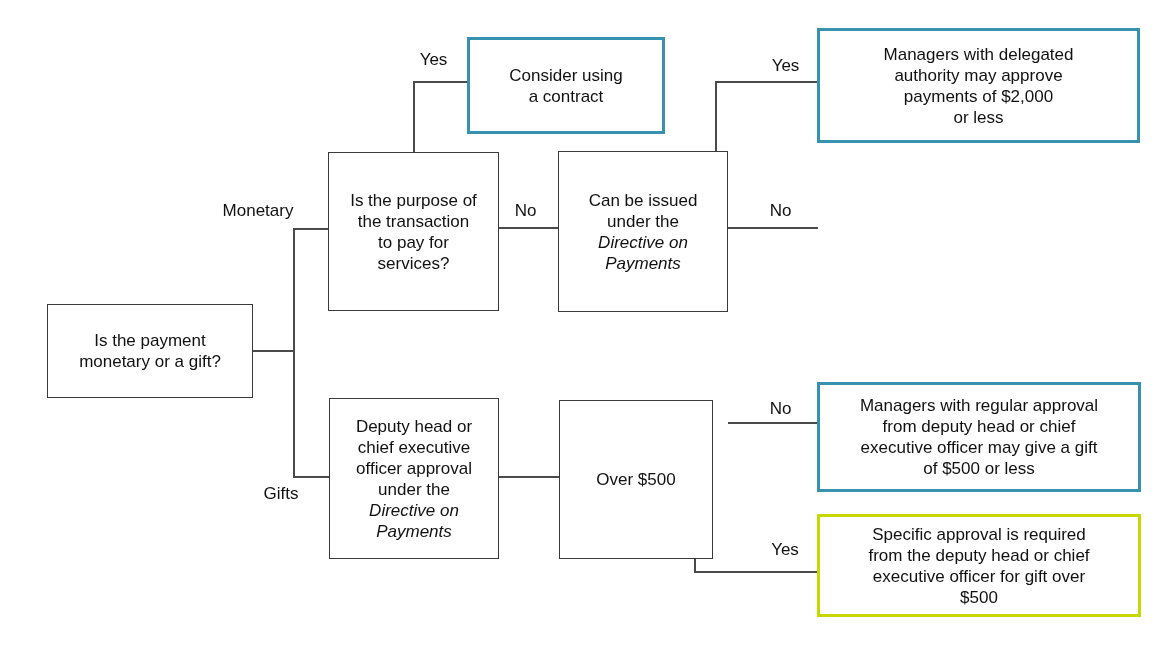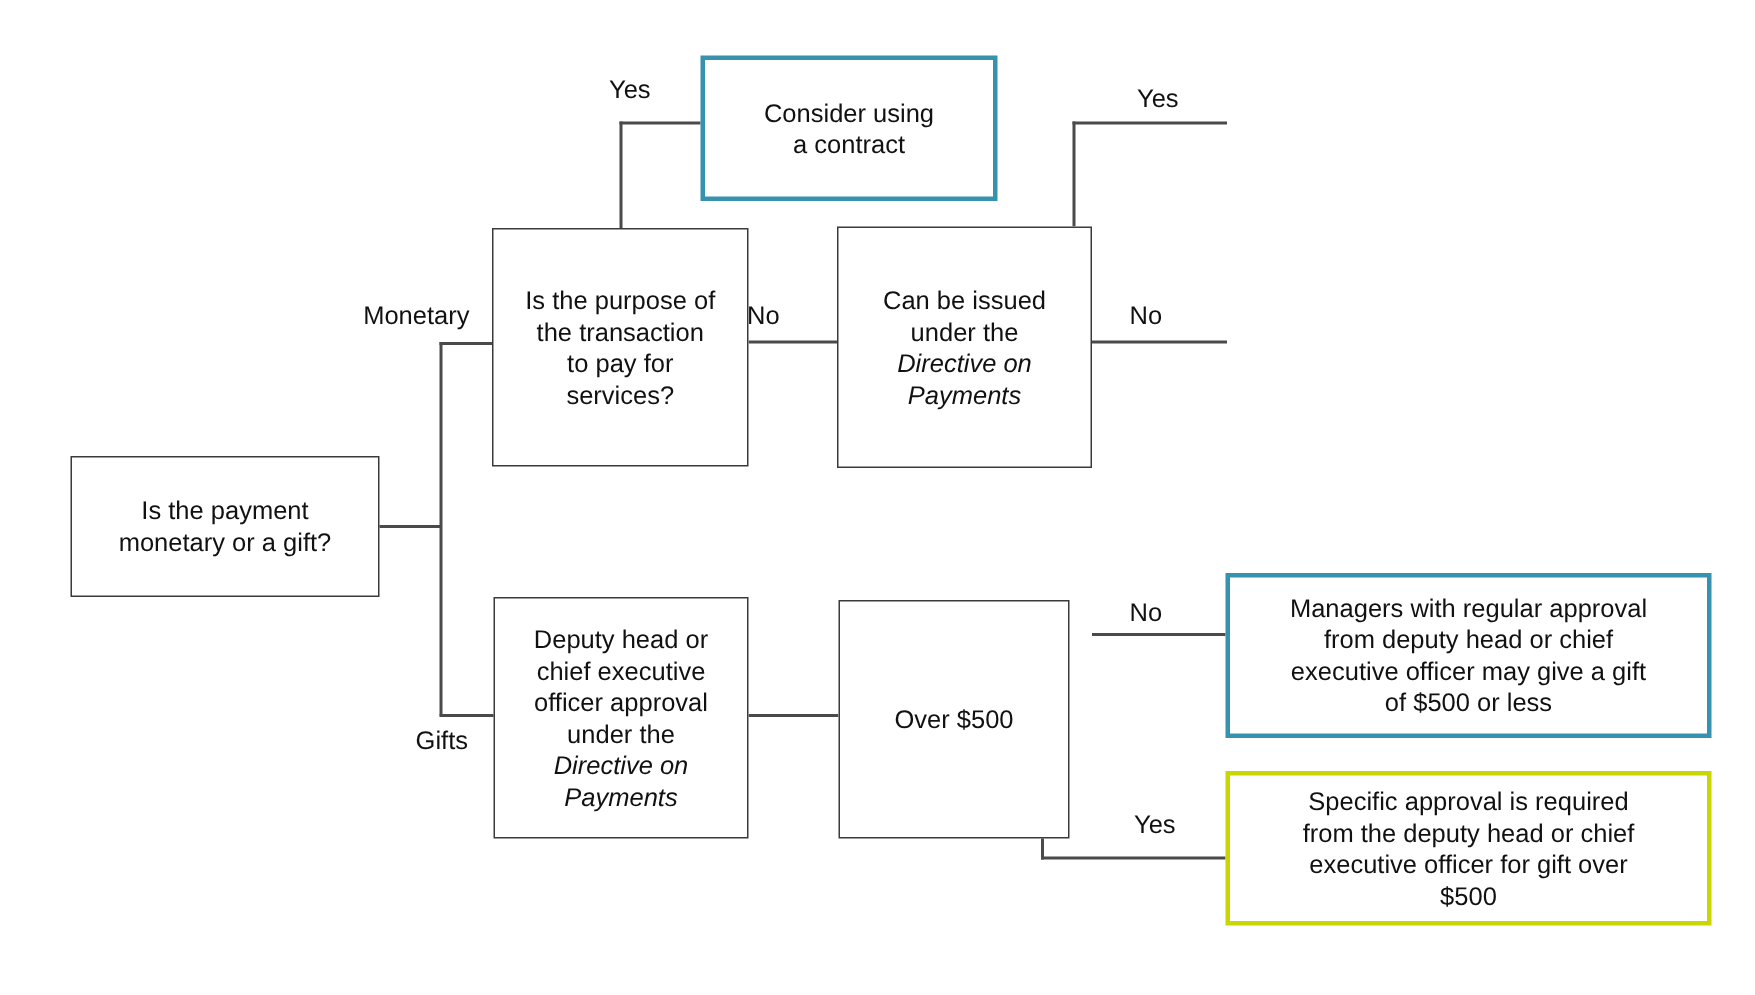--- a/index.html
+++ b/index.html
@@ -31,22 +31,22 @@
   .node.yellow{border:3px solid var(--yellow-border);}
   .ln{white-space:nowrap;}
   .it{font-style:italic;}
 
   .elabel{
     position:absolute;
     font-size:17px;
     line-height:20px;
     white-space:nowrap;
   }
-  .tc{text-align:left;}
-  .tr{text-align:right;}
+  .tc{text-align:center;}
+  .tr{text-align:center;}
 
   .cl{position:absolute;background:var(--connector);}
   .cl.h{height:1.5px;}
   .cl.v{width:1.5px;}
 </style>
 </head>
 <body>
 
 <div id="canvas">
 
@@ -82,20 +82,26 @@
     <div class="ln">a contract</div>
   </div>
 
   <div class="node plain" style="left:558px;top:151px;width:170px;height:161px">
     <div class="ln">Can be issued</div>
     <div class="ln">under the</div>
     <div class="ln it">Directive on</div>
     <div class="ln it">Payments</div>
   </div>
 
+  <div class="node teal" style="left:817px;top:28px;width:323px;height:115px">
+    <div class="ln">Managers with delegated</div>
+    <div class="ln">authority may approve</div>
+    <div class="ln">payments of $2,000</div>
+    <div class="ln">or less</div>
+  </div>
 
 
   <div class="node plain" style="left:329px;top:398px;width:170px;height:161px">
     <div class="ln">Deputy head or</div>
     <div class="ln">chief executive</div>
     <div class="ln">officer approval</div>
     <div class="ln">under the</div>
     <div class="ln it">Directive on</div>
     <div class="ln it">Payments</div>
   </div>

